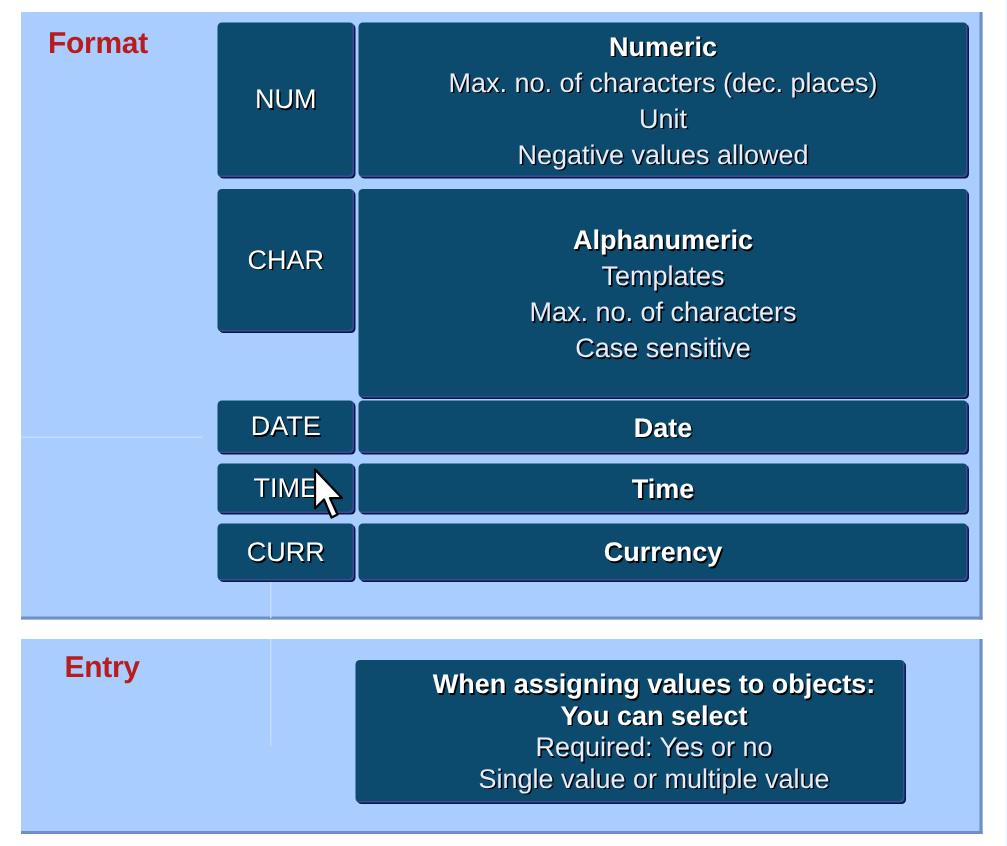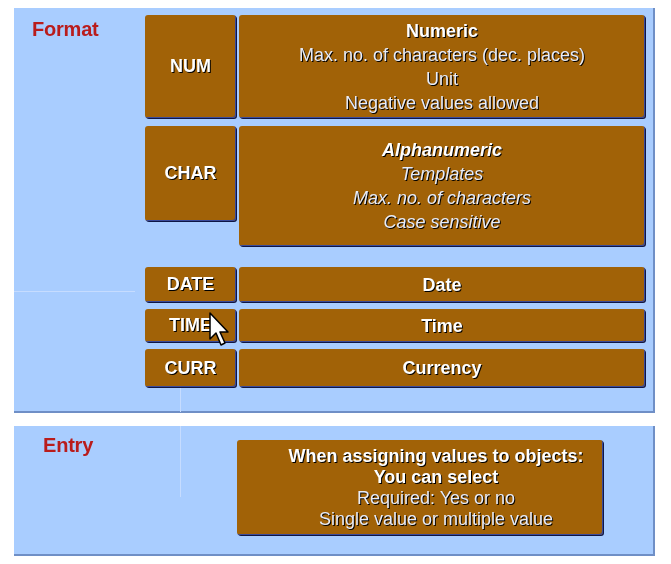--- a/index.html
+++ b/index.html
@@ -33,33 +33,33 @@
       width: 1px;
       background: #C6DCFF;
     }
     .hline {
       position: absolute;
       height: 1px;
       background: #C6DCFF;
     }
     .box {
       position: absolute;
-      background: #a16207;
+      background: #0c4a6e;
       border-radius: 3px;
       box-shadow: 1px 1px 0 #0E1646, -1px -1px 0 #3A4A9A inset;
       color: #ffffff;
       text-align: center;
       display: flex;
       flex-direction: column;
       align-items: center;
       justify-content: center;
       box-sizing: border-box;
     }
     .code {
-      font-weight: bold;
+      font-weight: normal;
       font-size: 18px;
       text-shadow: 1px 1px 0 #000000;
       text-align: right;
     }
     .desc-title {
       font-weight: bold;
       font-size: 18px;
       line-height: 24px;
       text-shadow: 1px 1px 0 #000000;
     }
@@ -92,21 +92,21 @@
 <div class="box" style="left:239px; top:15px; width:406px; height:103px;">
   <span class="desc-title">Numeric</span>
   <span class="desc-line">Max. no. of characters (dec. places)</span>
   <span class="desc-line">Unit</span>
   <span class="desc-line">Negative values allowed</span>
 </div>
 
 <div class="box" style="left:145px; top:126px; width:91px; height:95px;">
   <span class="code">CHAR</span>
 </div>
-<div class="box" style="left:239px; top:126px; width:406px; height:120px;font-style:italic;">
+<div class="box" style="left:239px; top:126px; width:406px; height:139px;">
   <span class="desc-title">Alphanumeric</span>
   <span class="desc-line">Templates</span>
   <span class="desc-line">Max. no. of characters</span>
   <span class="desc-line">Case sensitive</span>
 </div>
 
 <div class="box" style="left:145px; top:267px; width:91px; height:35px;">
   <span class="code">DATE</span>
 </div>
 <div class="box" style="left:239px; top:267px; width:406px; height:35px;">

